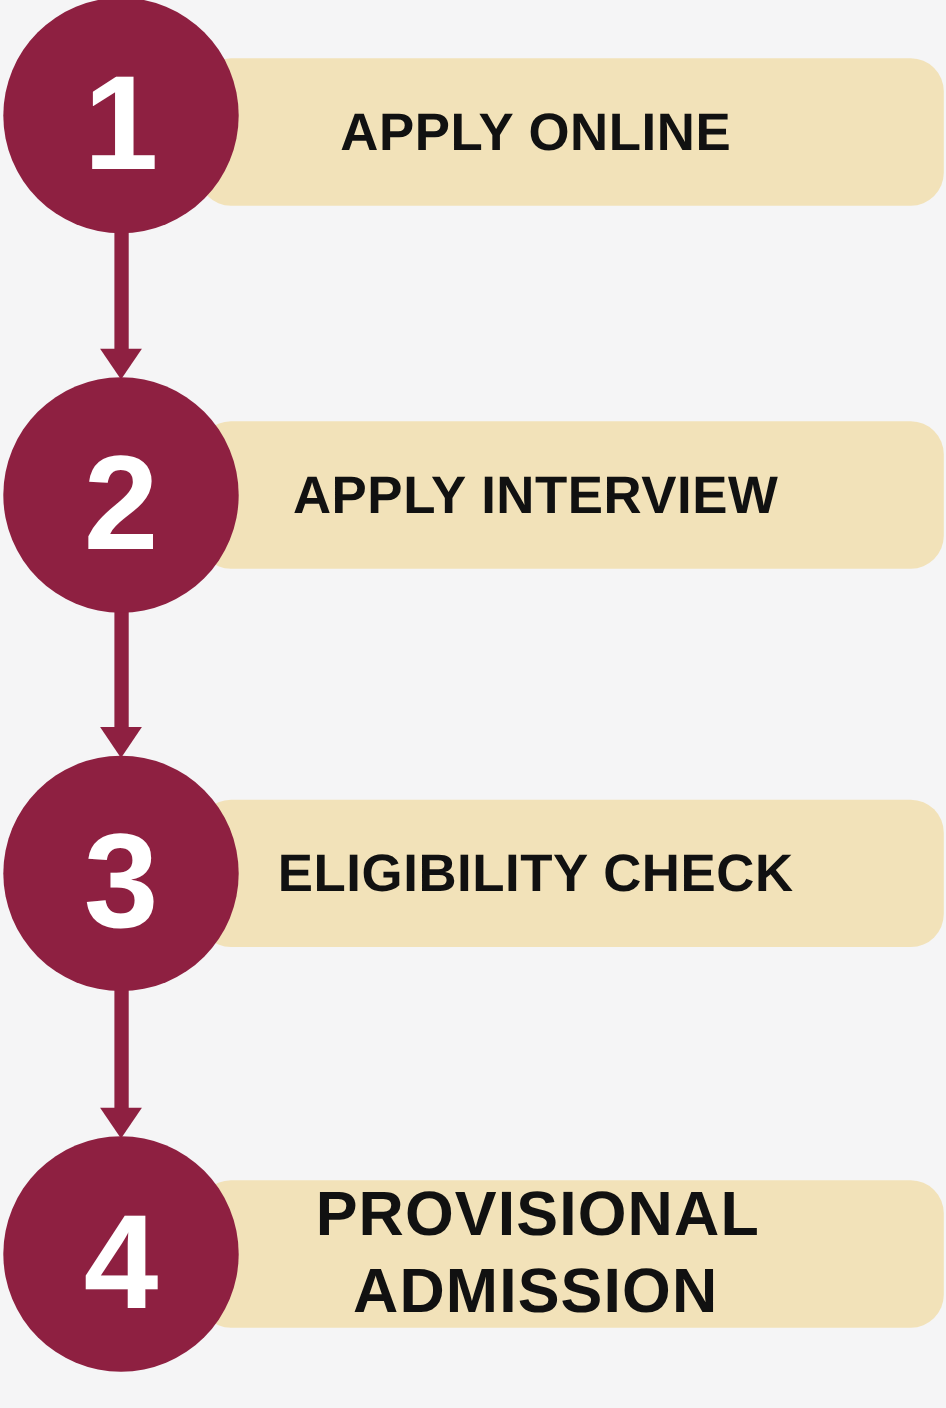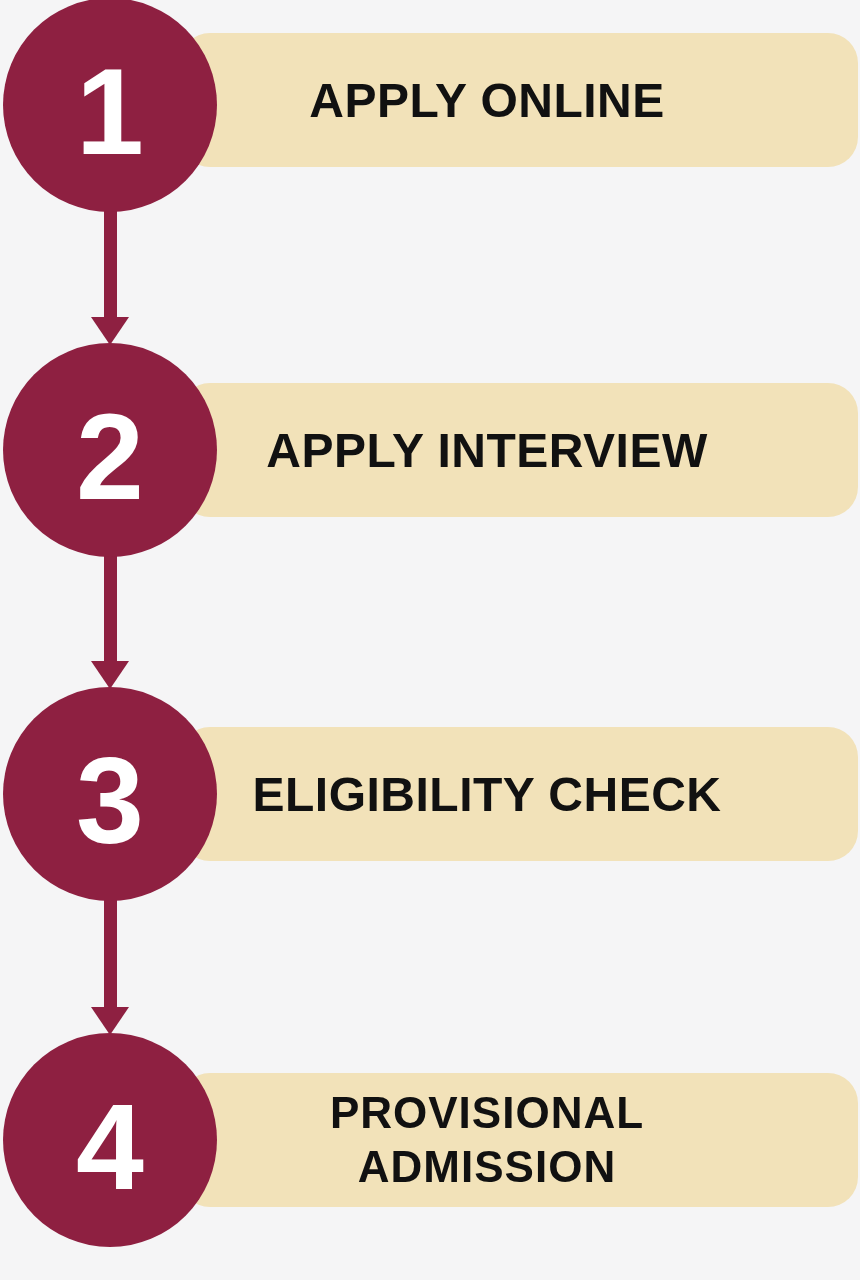--- a/index.html
+++ b/index.html
@@ -24,34 +24,34 @@
     width: 678px;
     height: 134px;
     background: var(--cream);
     border-radius: 30px;
     display: flex;
     align-items: center;
     justify-content: center;
     padding-right: 64px;
     box-sizing: border-box;
   }
-  .banner-1 { top: 33px; }
+  .banner-1 { top: 53px; }
   .banner-2 { top: 383px; }
   .banner-3 { top: 727px; }
   .banner-4 { top: 1073px; }
   .step-label {
     font-weight: bold;
     font-size: 48px;
     letter-spacing: 0.5px;
     color: var(--ink);
     text-align: center;
     white-space: nowrap;
   }
   .step-label.two-line {
-    font-size: 44px;
+    font-size: 57px;
     letter-spacing: 1px;
     line-height: 1.22;
     white-space: normal;
     max-width: 400px;
   }
   .circle {
     position: absolute;
     left: 3px;
     width: 214px;
     height: 214px;

